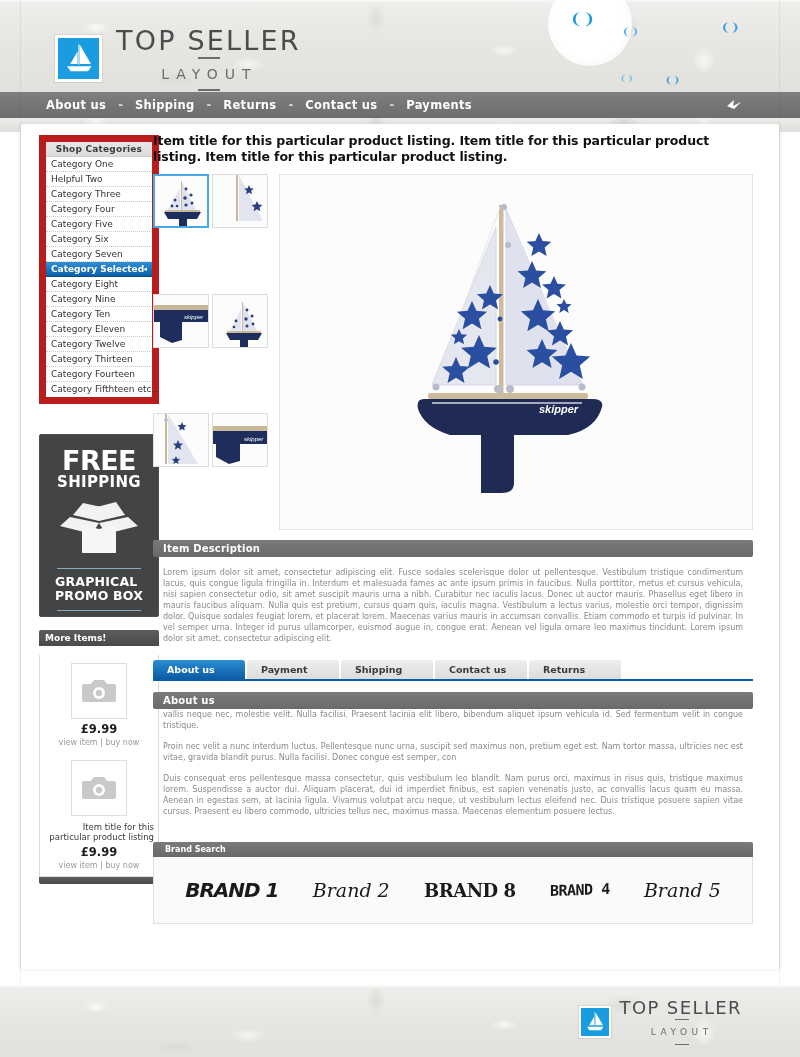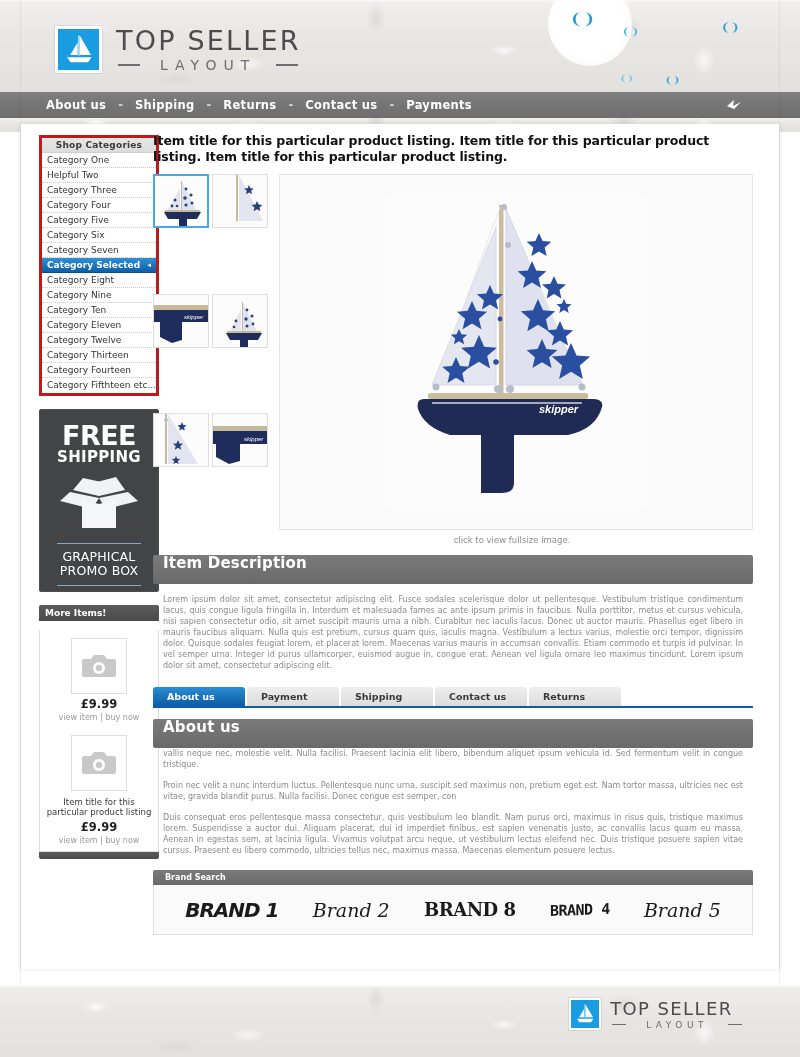--- a/index.html
+++ b/index.html
@@ -41,21 +41,21 @@
     border: 3px solid #ffffff; box-shadow: 0 0 0 1px rgba(160,160,160,.25);
     position: relative; flex: none;
   }
   .logo-mark svg { position:absolute; left:50%; top:50%; transform: translate(-50%,-50%); }
   .logo-text { margin-left: 14px; }
   .logo-top {
     font-size: 27px; letter-spacing: 2.2px; color: #4c4c4e; font-weight: 400;
     line-height: 29px; font-family: "DejaVu Sans", "Liberation Sans", sans-serif;
   }
   .logo-sub {
-    display: flex; align-items: center; gap: 20px; margin-top: 2px; padding-left: 2px;
+    display: flex; align-items: center; gap: 7px; margin-top: 2px; padding-left: 2px; flex-direction: column;
   }
   .logo-sub .dash { height: 2px; width: 22px; background: #6d6d70; }
   .logo-sub .word { font-size: 14px; letter-spacing: 7px; color: #6d6d70; }
 
   
   .sun {
     position: absolute; left: 548px; top: -18px; width: 84px; height: 84px;
     border-radius: 50%; background: radial-gradient(circle at 48% 48%, #ffffff 56%, rgba(255,255,255,.82) 72%, rgba(255,255,255,.18) 88%, rgba(255,255,255,0) 100%);
   }
   .bird { position: absolute; color: #1a9de0; font-size: 11px; line-height: 1; }
@@ -79,21 +79,21 @@
   #shell {
     position: absolute; left: 20px; top: 124px; width: 760px; height: 845px;
     background: #ffffff;
     border-left: 1px solid #e3e3e3; border-right: 1px solid #e3e3e3;
     box-shadow: 0 0 4px rgba(0,0,0,.10);
   }
 
   
   #sidebar { position: absolute; left: 18px; top: 11px; width: 120px; }
 
-  .panel { background:#ffffff; border:3px solid #b91c1c; margin-bottom: 13px; }
+  .panel { background:#ffffff; border:7px solid #b91c1c; margin-bottom: 30px; }
   .panel-head {
     height: 15px; line-height: 15px; text-align: center;
     background: linear-gradient(180deg,#e6e6e6 0%, #dcdcdc 100%);
     font-size: 9px; font-weight: bold; color: #3b3b3b; letter-spacing: .2px;
     border-bottom: 1px solid #cfcfcf;
   }
   .cat {
     display: block; height: 15px; line-height: 15px; padding-left: 5px;
     font-size: 9px; color: #333333; text-decoration: none;
     border-bottom: 1px dotted #c9c9c9; cursor: pointer; white-space: nowrap;
@@ -113,36 +113,36 @@
     width: 120px; height: 183px; margin-bottom: 13px;
     background: #434445; border-radius: 3px;
     display: flex; flex-direction: column; align-items: center;
     justify-content: flex-start; padding-top: 14px; color: #ffffff;
     box-shadow: inset 0 0 0 1px #4d4e4f;
   }
   .promo .free { font-size: 27px; font-weight: bold; line-height: 26px; letter-spacing: -.5px; }
   .promo .ship { font-size: 15px; font-weight: bold; line-height: 17px; letter-spacing: .3px; }
   .promo .boxart { margin-top: 4px; }
   .promo .rule { width: 84px; height: 2px; background: #86a8c0; margin: 7px 0 6px; }
-  .promo .gp { font-size: 12.5px; font-weight: normal; line-height: 14px; text-align: center; letter-spacing: .2px; }
+  .promo .gp { font-size: 12.5px; font-weight: bold; line-height: 14px; letter-spacing: .2px; }
 
   
   .more-head {
     height: 16px; line-height: 16px; padding-left: 6px;
     background: linear-gradient(180deg,#5c5c5c 0%, #4a4a4a 100%);
     color: #ffffff; font-size: 9px; font-weight: bold;
     border-radius: 2px 2px 0 0;
   }
   .more-body { border:1px solid #dcdcdc; border-top:none; padding: 8px 4px 6px; text-align:center; background:#fff;margin-top:9px; }
   .more-foot { height: 7px; background: linear-gradient(180deg,#5c5c5c 0%, #4a4a4a 100%); border-radius: 0 0 2px 2px; }
   .ph {
     width: 56px; height: 56px; margin: 0 auto; border: 1px solid #dddddd;
     display: flex; align-items: center; justify-content: center; background: #ffffff;
   }
-  .mi-title { font-size: 8.5px; color: #3a3a3a; line-height: 10px; margin-top: 6px; }
+  .mi-title { font-size: 8.5px; color: #3a3a3a; line-height: 10px; margin-top: 6px; text-align: right; }
   .mi-price { font-size: 11.5px; font-weight: bold; color: #1e1e1e; margin-top: 3px; }
   .mi-links { font-size: 8px; color: #9a9a9a; margin-top: 2px; cursor: pointer; }
   .mi-sp { height: 13px; }
 
   
   #main { position: absolute; left: 132px; top: 9px; width: 600px; }
 
   .item-title {
     font-size: 12.5px; font-weight: bold; color: #111111; line-height: 16px;
     letter-spacing: -.1px;
@@ -157,23 +157,23 @@
   .thumb.active { border: 2px solid #46a8e6; }
   .bigimg {
     margin-left: 10px; width: 474px; height: 356px;
     border: 1px solid #e4e4e4; background: #fbfbfb;
     display: flex; align-items: center; justify-content: center; cursor: pointer;
   }
   .click-note { text-align: center; font-size: 8.5px; color: #8d8d8d; margin-top: 5px; margin-left: 118px; }
 
   
   .sec-head {
-    height: 29px; line-height: 17px; padding-left: 10px;
+    height: 17px; line-height: 17px; padding-left: 10px;
     background: linear-gradient(180deg,#7a7a7a 0%, #6a6a6a 100%);
-    color: #ffffff; font-size: 15px; font-weight: bold;
+    color: #ffffff; font-size: 10px; font-weight: bold;
     border-radius: 2px; letter-spacing: .2px;
   }
   .body-text { font-size: 8px; color: #8a8a8a; line-height: 11px; padding: 10px 10px 0; text-align: justify; }
 
   
   .tabs { display: flex; align-items: flex-end; margin-top: 16px; }
   .tab {
     height: 19px; line-height: 19px; padding: 0 14px; min-width: 92px;
     font-size: 9.5px; font-weight: bold; color: #3a3a3a;
     background: linear-gradient(180deg,#eeeeee 0%, #dcdcdc 100%);
@@ -187,21 +187,21 @@
 
   
   .brand-head {
     height: 15px; line-height: 15px; padding-left: 12px;
     background: linear-gradient(180deg,#7a7a7a 0%, #696969 100%);
     color: #ffffff; font-size: 8px; font-weight: bold;
     border-radius: 2px 2px 0 0;
   }
   .brand-body {
     border: 1px solid #e0e0e0; border-top: none; background: #fafafa;
-    height: 50px; display: flex; align-items: center; justify-content: space-around;
+    height: 67px; display: flex; align-items: center; justify-content: space-around;
     padding: 0 14px;
   }
   .brand { color: #1a1a1a; cursor: pointer; white-space: nowrap; }
   .b1 { font-family: "DejaVu Sans", sans-serif; font-weight: bold; font-style: italic; font-size: 20px; letter-spacing: -1px; }
   .b2 { font-family: "DejaVu Serif", serif; font-style: italic; font-size: 19px; }
   .b3 { font-family: "DejaVu Serif", serif; font-weight: bold; font-size: 18px; letter-spacing: -.5px; }
   .b4 { font-family: "DejaVu Sans Mono", monospace; font-weight: bold; font-size: 15px; letter-spacing: -.5px; transform: skewY(-2deg); display:inline-block; }
   .b5 { font-family: "DejaVu Serif", serif; font-style: italic; font-size: 19px; }
 
   
@@ -501,21 +501,20 @@
                 <circle cx="122" cy="48" r="3"></circle>
               <circle cx="112" cy="192" r="4"></circle>
                 <circle cx="124" cy="192" r="4"></circle>
               <circle cx="196" cy="190" r="3.5"></circle>
                 <circle cx="50" cy="190" r="3.5"></circle>
             </g>
           </svg>
         </div>
       </div>
 
-      <div class="click-note">click to view fullsize image.</div>
 
       <div style="margin-top:10px;">
         <div class="sec-head">Item Description</div>
         <div class="body-text">Lorem ipsum dolor sit amet, consectetur adipiscing elit. Fusce sodales scelerisque dolor ut pellentesque. Vestibulum tristique condimentum lacus, quis congue ligula fringilla in. Interdum et malesuada fames ac ante ipsum primis in faucibus. Nulla porttitor, metus et cursus vehicula, nisi sapien consectetur odio, sit amet suscipit mauris urna a nibh. Curabitur nec iaculis lacus. Donec ut auctor mauris. Phasellus eget libero in mauris faucibus aliquam. Nulla quis est pretium, cursus quam quis, iaculis magna. Vestibulum a lectus varius, molestie orci tempor, dignissim dolor. Quisque sodales feugiat lorem, et placerat lorem. Maecenas varius mauris in accumsan convallis. Etiam commodo et turpis id pulvinar. In vel semper urna. Integer id purus ullamcorper, euismod augue in, congue erat. Aenean vel ligula ornare leo maximus tincidunt. Lorem ipsum dolor sit amet, consectetur adipiscing elit.</div>
       </div>
 
       <div class="tabs">
         <div class="tab active">About us</div>
         <div class="tab">Payment</div>
         <div class="tab">Shipping</div>
@@ -524,21 +523,21 @@
       </div>
       <div class="tabs-rule"></div>
 
       <div style="margin-top:11px;">
         <div class="sec-head">About us</div>
         <div class="body-text" style="padding-top:0;">vallis neque nec, molestie velit. Nulla facilisi. Praesent lacinia elit libero, bibendum aliquet ipsum vehicula id. Sed fermentum velit in congue tristique.</div>
         <div class="body-text">Proin nec velit a nunc interdum luctus. Pellentesque nunc urna, suscipit sed maximus non, pretium eget est. Nam tortor massa, ultricies nec est vitae, gravida blandit purus. Nulla facilisi. Donec congue est semper, con</div>
         <div class="body-text">Duis consequat eros pellentesque massa consectetur, quis vestibulum leo blandit. Nam purus orci, maximus in risus quis, tristique maximus lorem. Suspendisse a auctor dui. Aliquam placerat, dui id imperdiet finibus, est sapien venenatis justo, ac convallis lacus quam eu massa. Aenean in egestas sem, at lacinia ligula. Vivamus volutpat arcu neque, ut vestibulum lectus eleifend nec. Duis tristique posuere sapien vitae cursus. Praesent eu libero commodo, ultricies tellus nec, maximus massa. Maecenas elementum posuere lectus.</div>
       </div>
 
-      <div style="margin-top:14px;">
+      <div style="margin-top:25px;">
         <div class="brand-head">Brand Search</div>
         <div class="brand-body">
           <span class="brand b1">BRAND 1</span>
           <span class="brand b2">Brand 2</span>
           <span class="brand b3">BRAND 8</span>
           <span class="brand b4">BRAND 4</span>
           <span class="brand b5">Brand 5</span>
         </div>
       </div>
 

